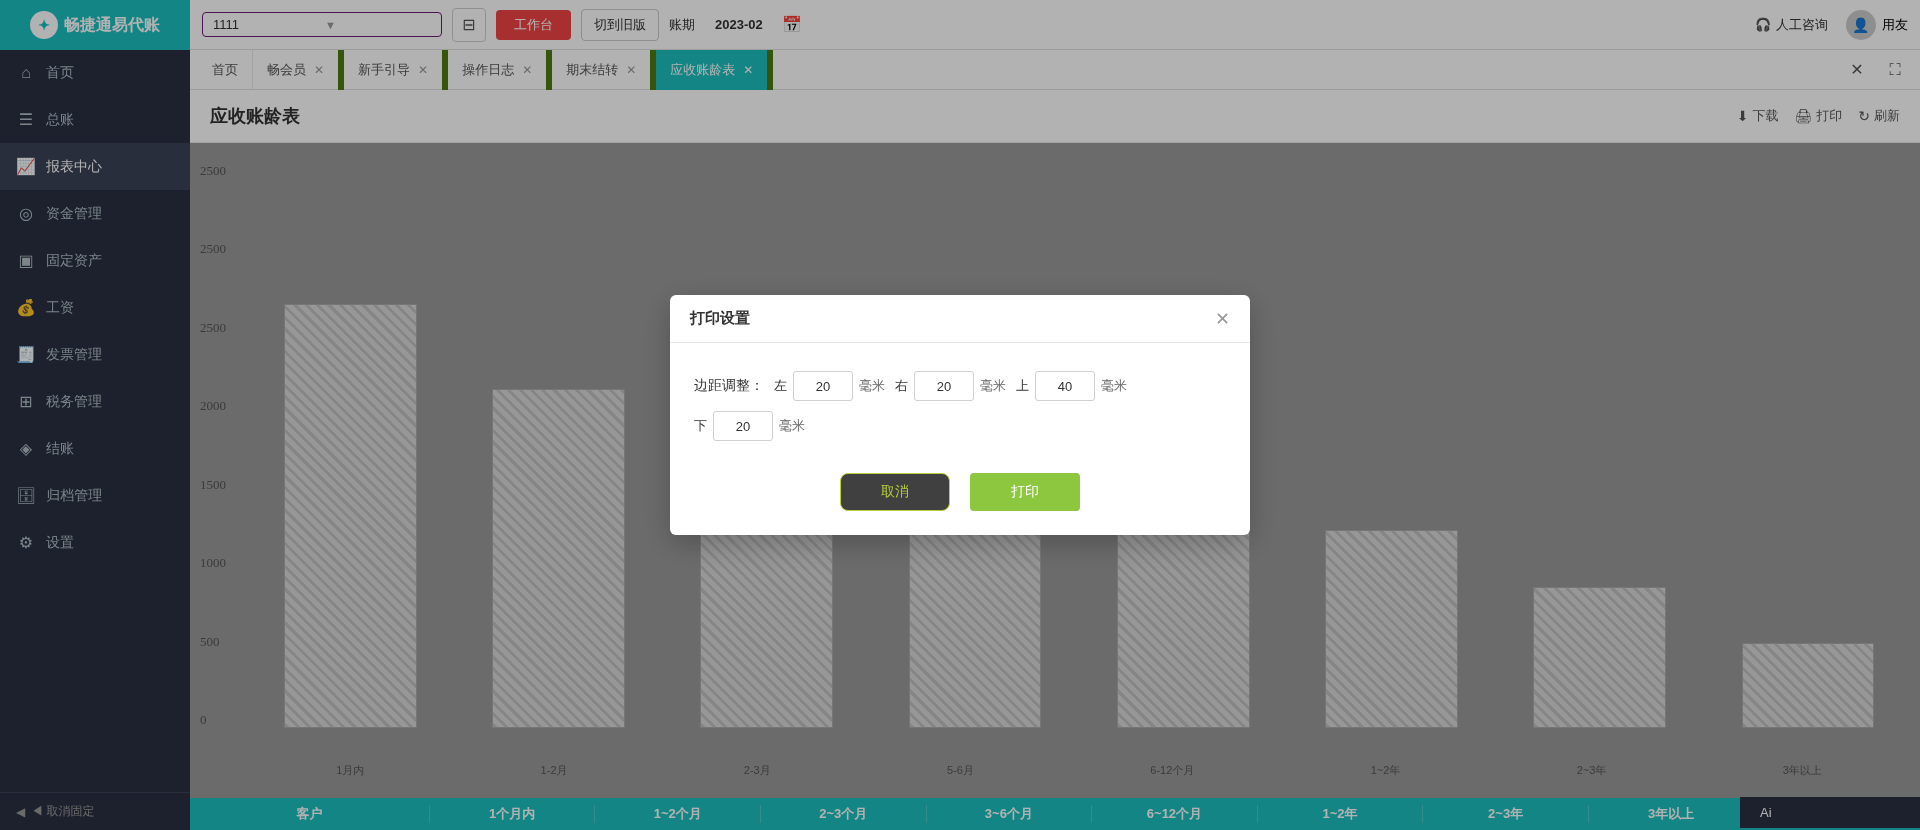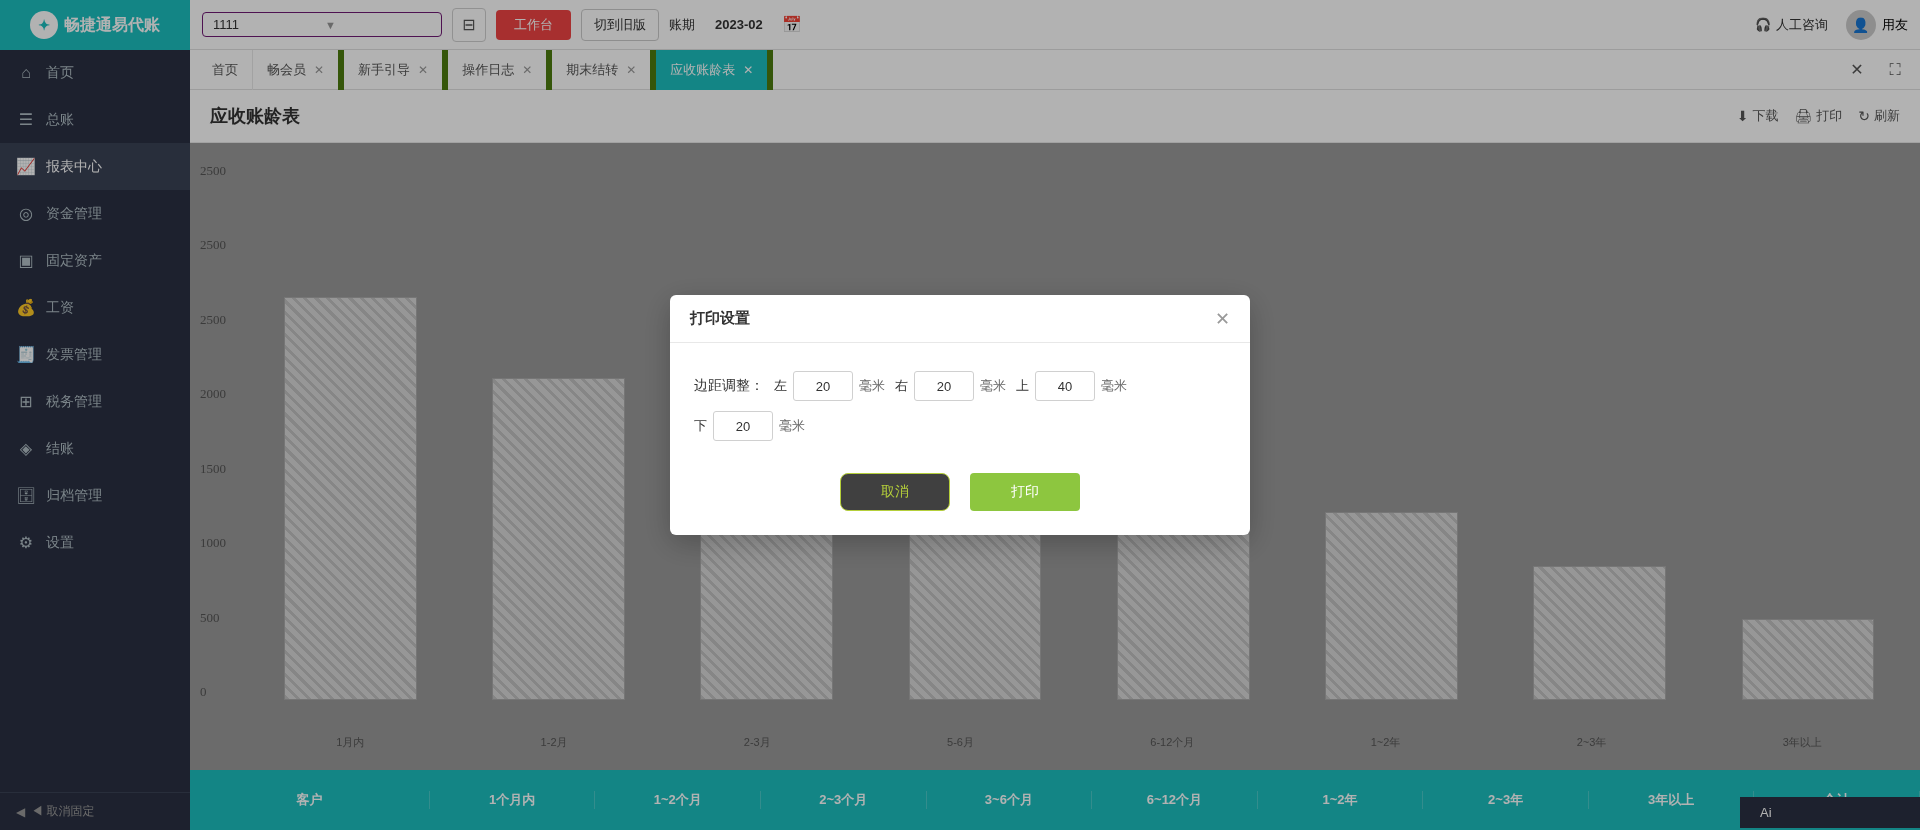--- a/index.html
+++ b/index.html
@@ -244,21 +244,21 @@
         #bbb,
         #bbb 3px,
         #e0e0e0 3px,
         #e0e0e0 8px
       );
       border: 1px solid #999;
     }
 
     
     .bottom-table {
-      height: 60px;
+      height: 32px;
       background: #1cbfbf;
       display: flex;
       align-items: center;
       color: #fff;
       font-size: 13px;
       font-weight: bold;
     }
     .bottom-table-cell {
       flex: 1;
       text-align: center;

